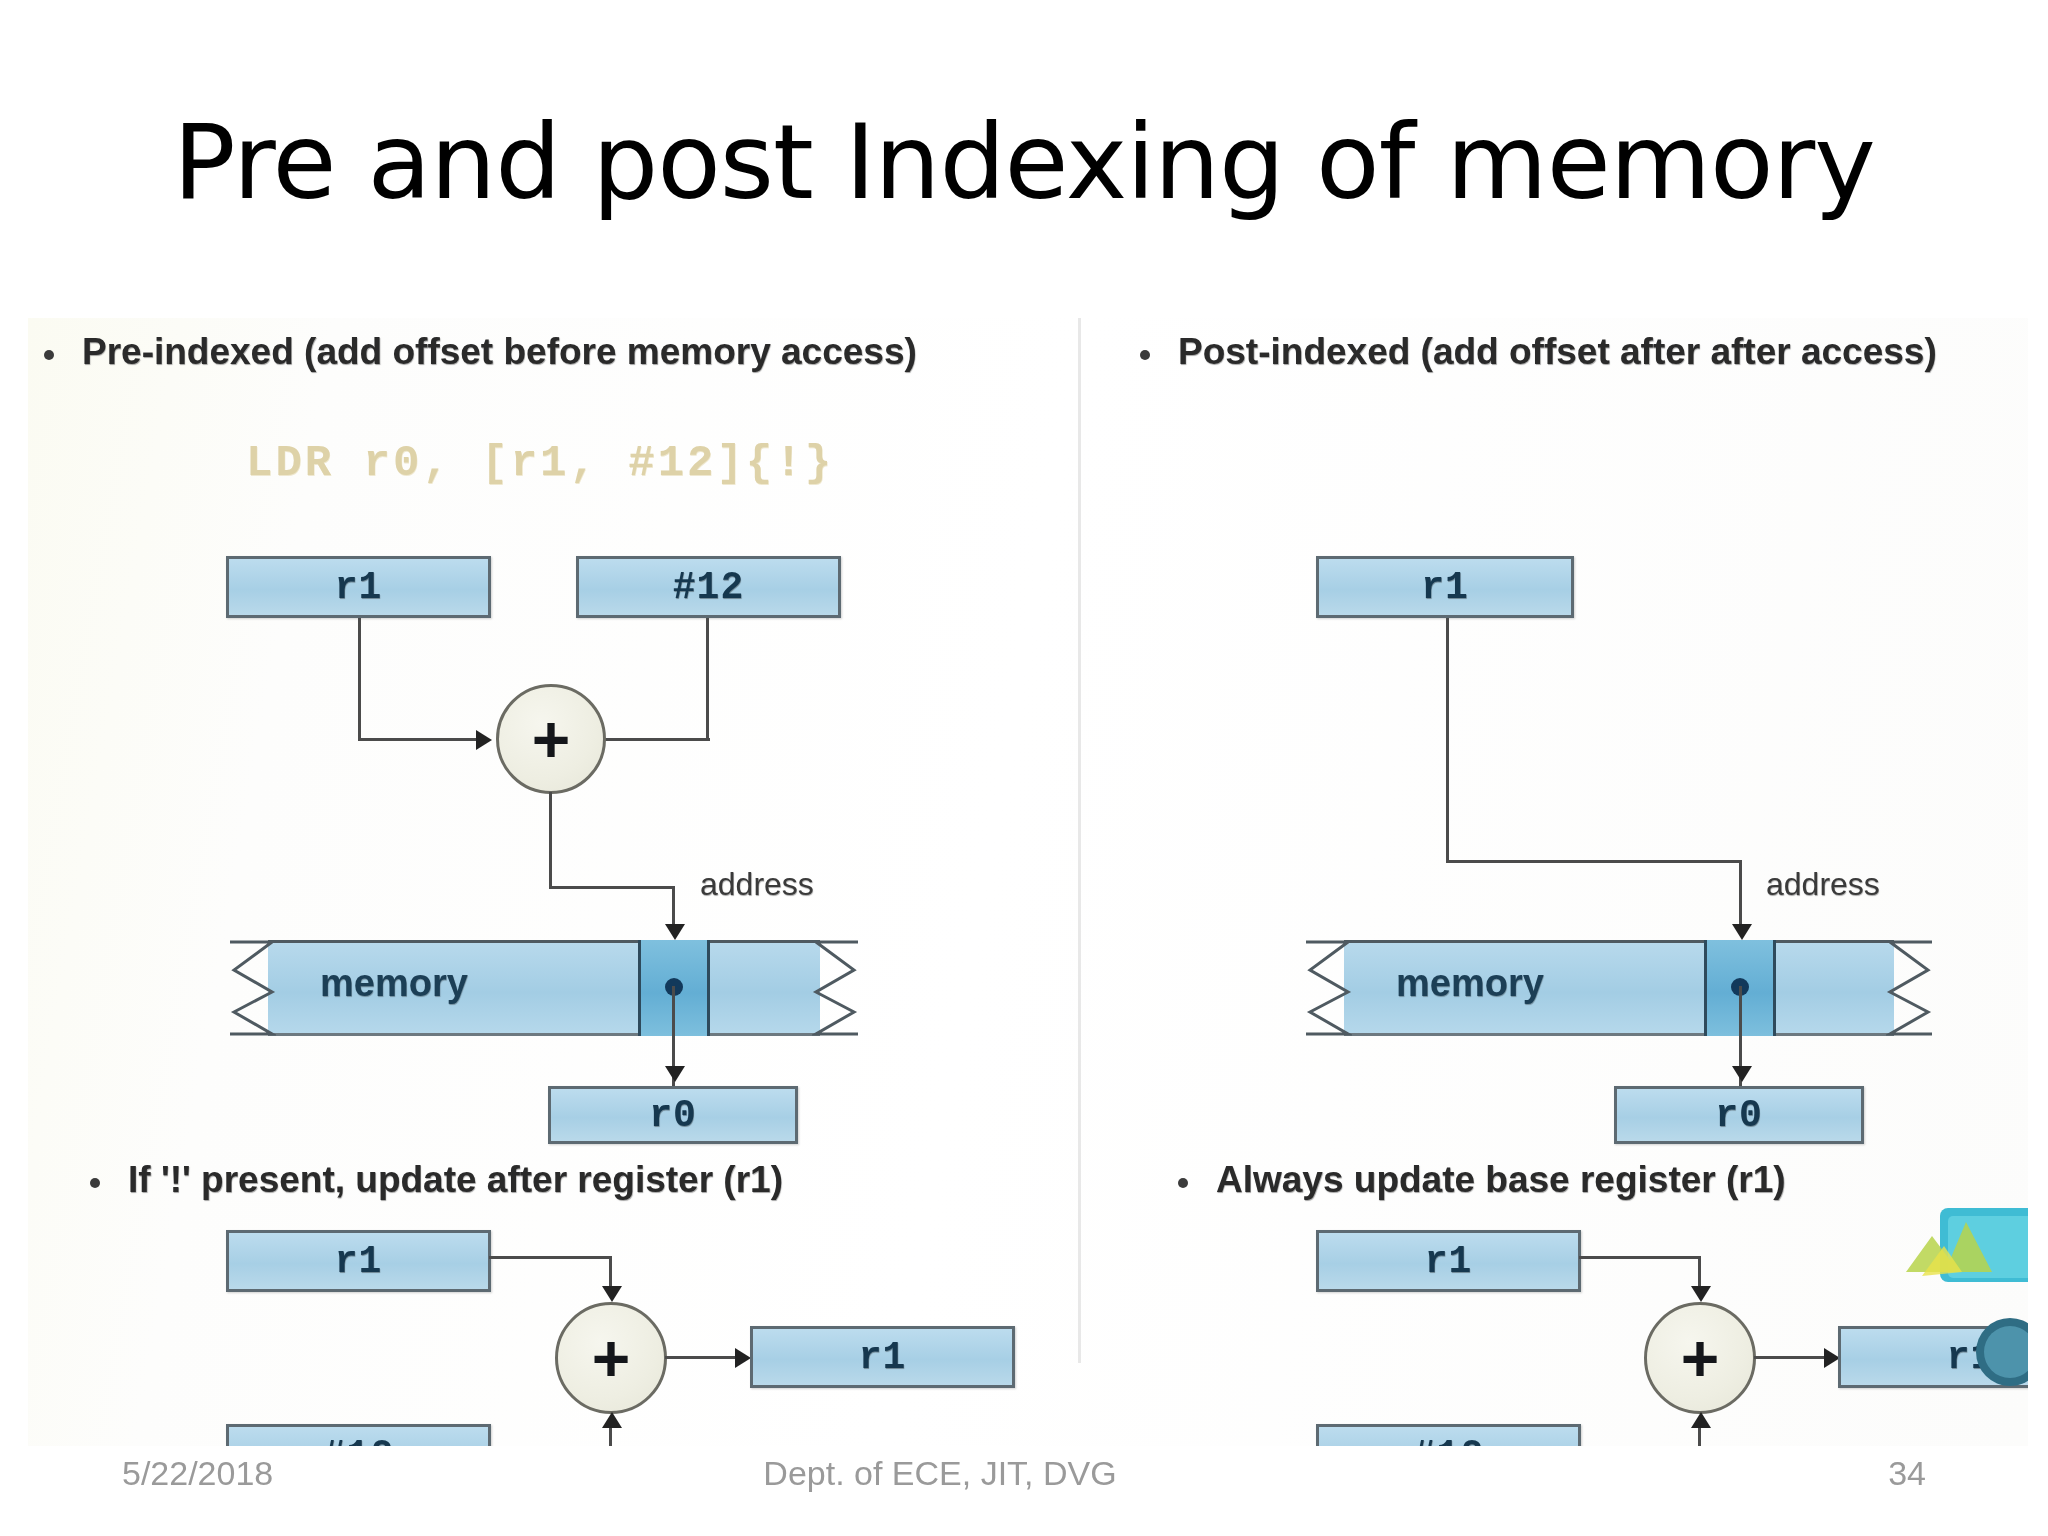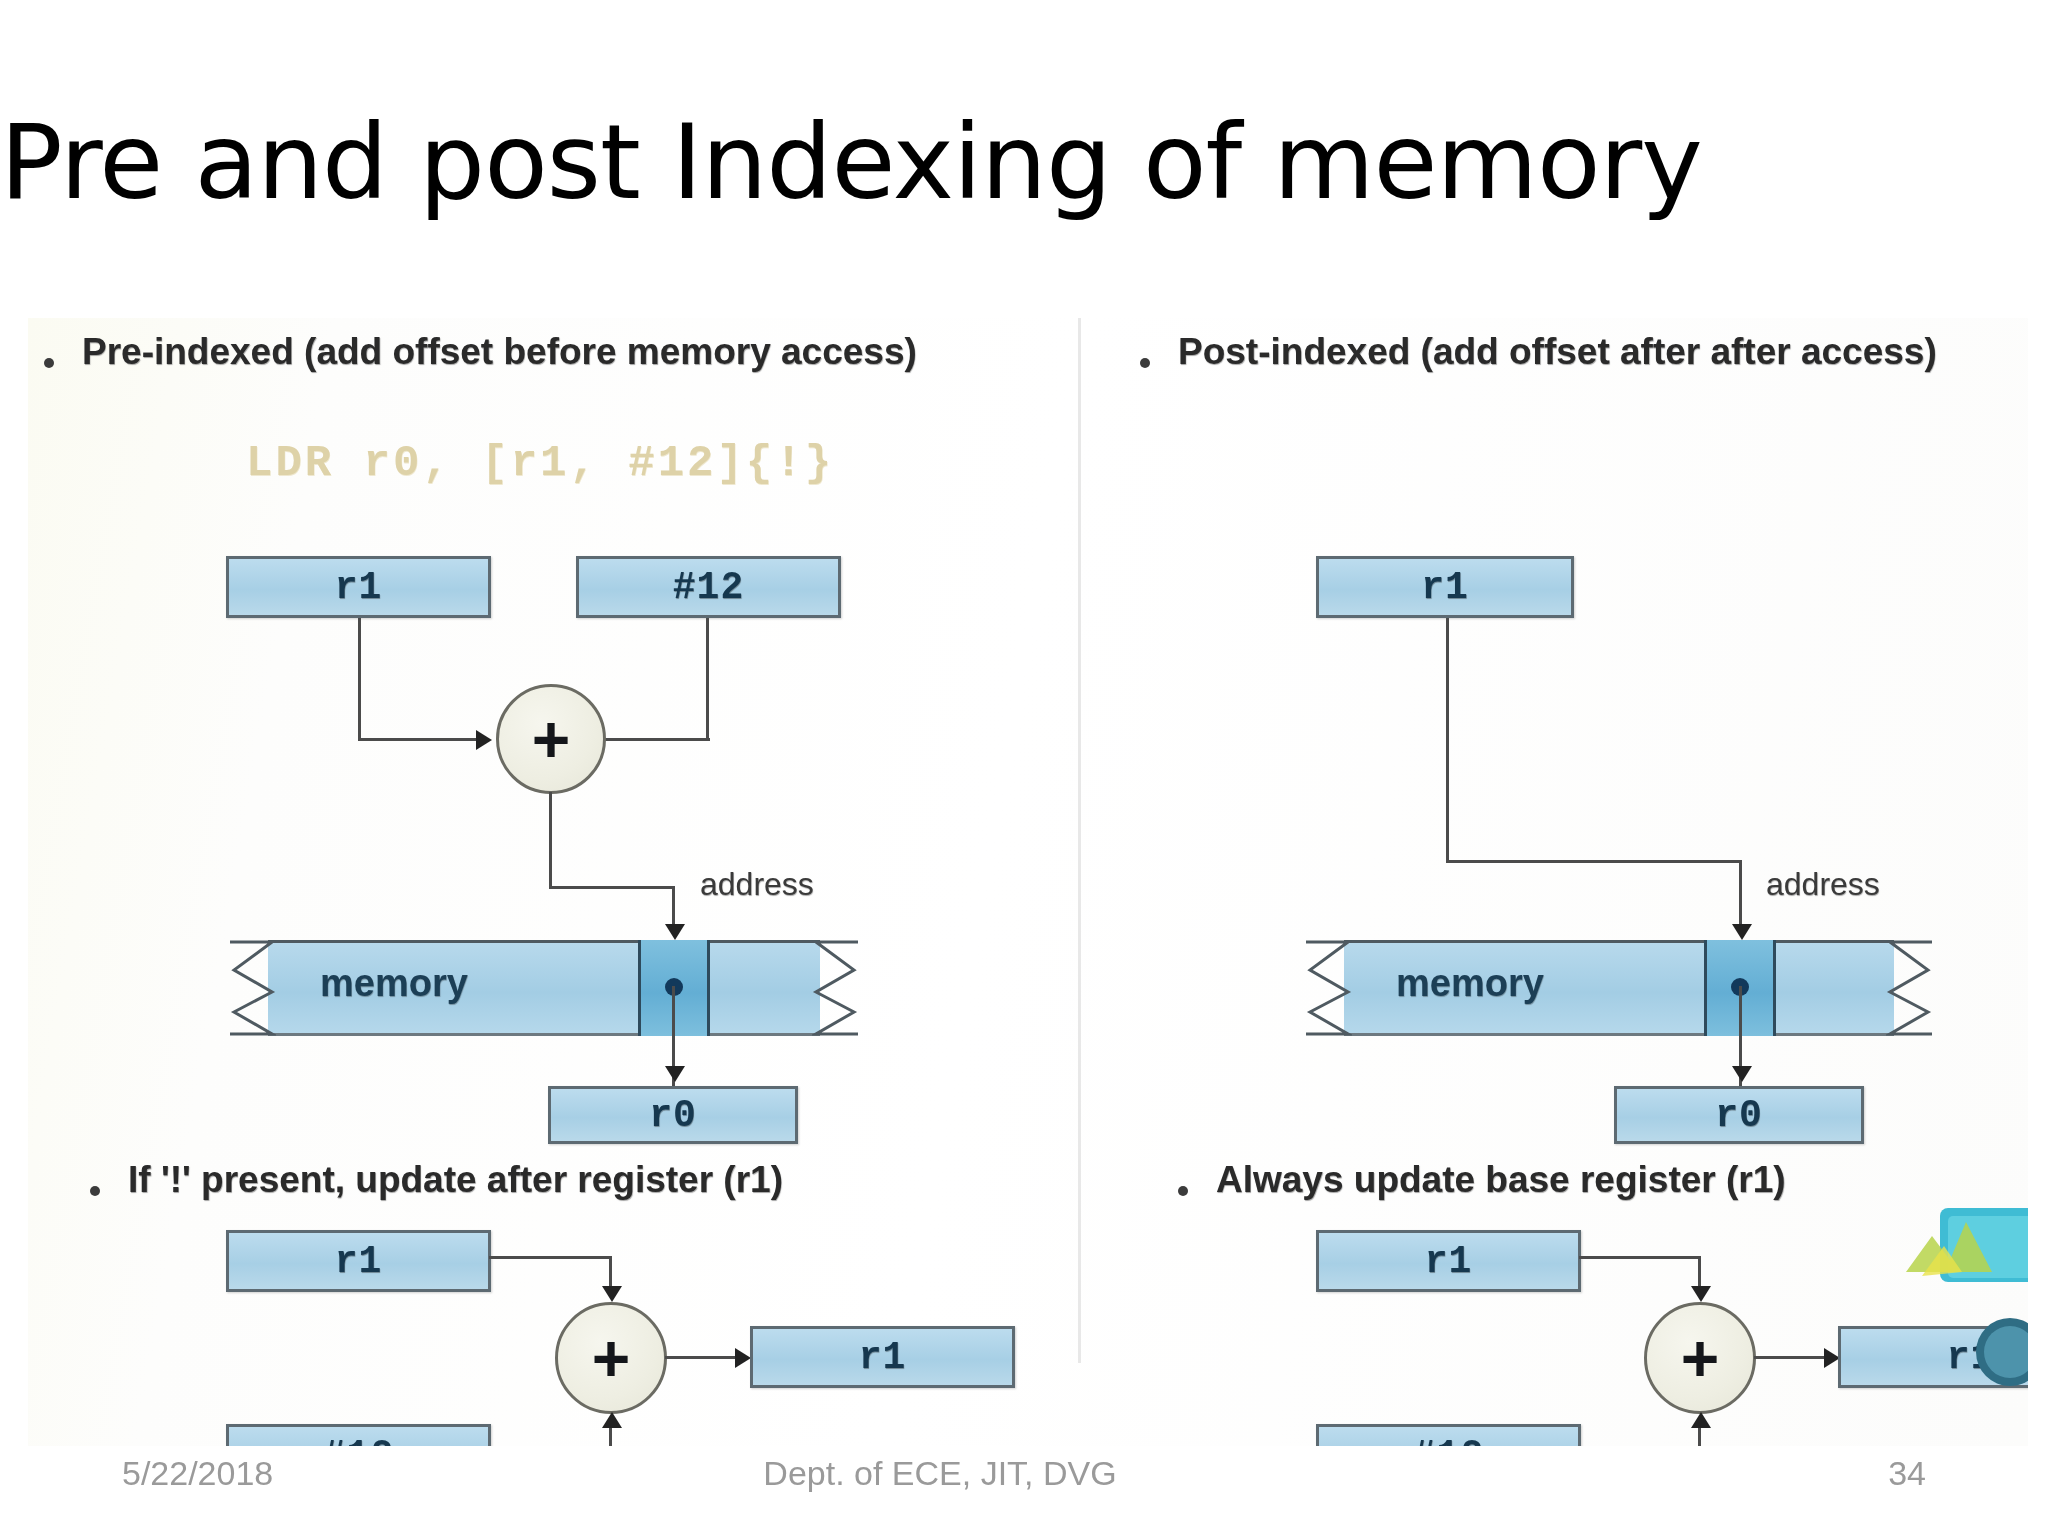--- a/index.html
+++ b/index.html
@@ -14,21 +14,21 @@
     overflow: hidden;
     font-family: "Liberation Sans", sans-serif;
   }
 
   
   #slide-title {
     position: absolute;
     left: 0;
     top: 108px;
     width: 2048px;
-    text-align: left;
+    text-align: center;
     font-family: "DejaVu Sans", sans-serif;
     font-size: 104px;
     font-weight: 400;
     line-height: 1.05;
     color: #000000;
     letter-spacing: -1px;
     white-space: nowrap;
   }
 
   
@@ -54,21 +54,21 @@
     top: 0px;
     width: 3px;
     height: 1045px;
     background: #e8e8e8;
   }
 
   
   .bullet-block {
     position: absolute;
     display: flex;
-    align-items: center;
+    align-items: flex-start;
   }
   .bullet-dot {
     width: 10px;
     height: 10px;
     border-radius: 50%;
     background: #3b3b3b;
     margin-top: 22px;
     margin-right: 28px;
     flex: 0 0 auto;
   }

